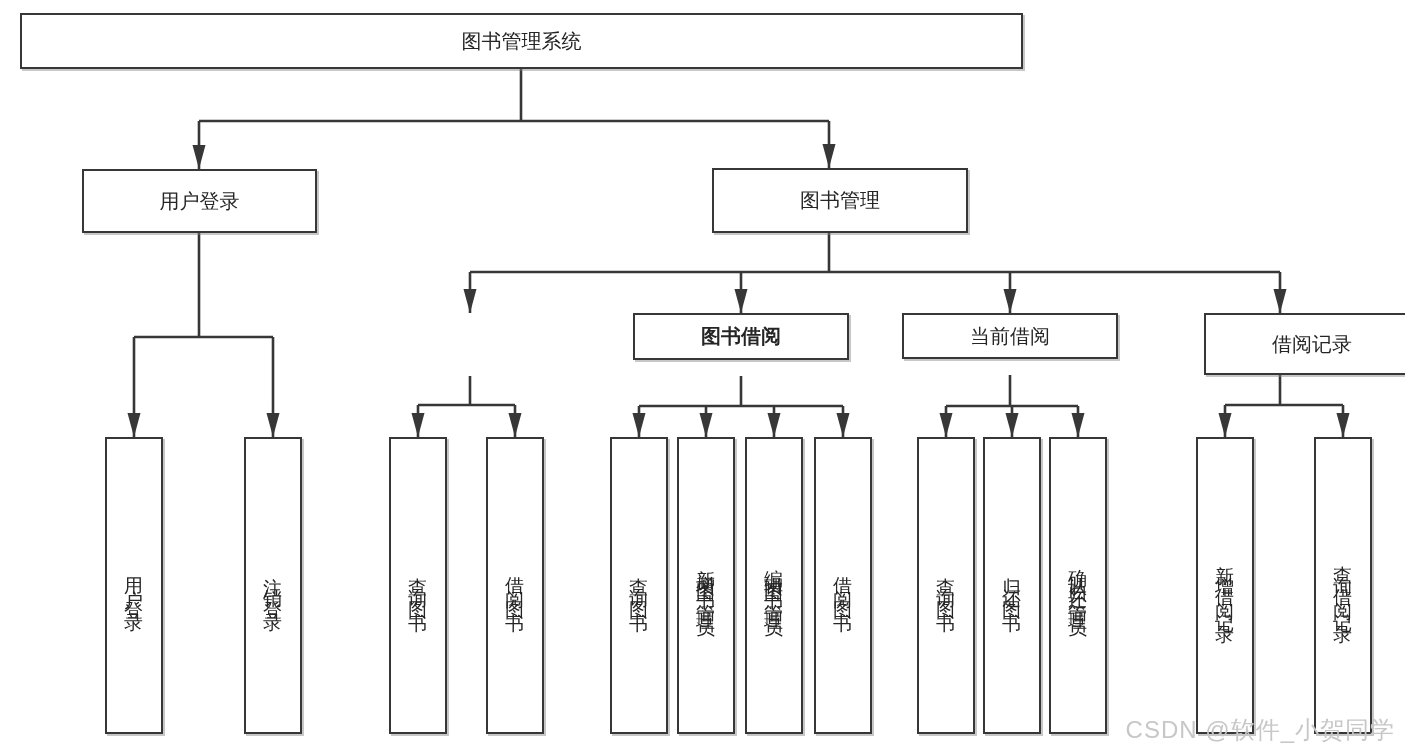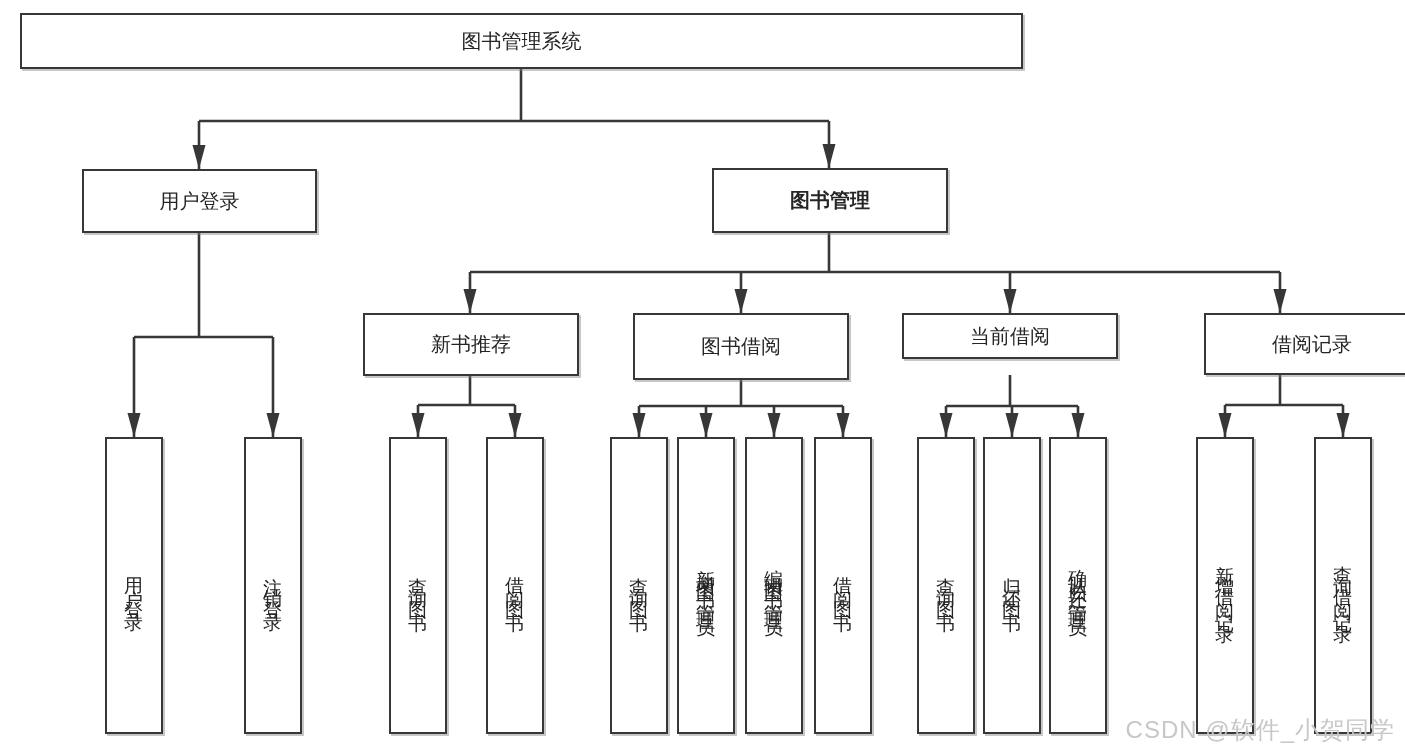--- a/index.html
+++ b/index.html
@@ -30,23 +30,23 @@
     text-orientation: mixed;
     letter-spacing: 12px;
     font-size: 19px;
     line-height: 1;
   }
   .vlabel.long { letter-spacing: 7px; }
 
   
   #n-root           { left: 20px;   top: 13px;  width: 1003px; height: 56px; }
   #n-user-login     { left: 82px;   top: 169px; width: 235px;  height: 64px; }
-  #n-book-mgmt      { left: 712px;  top: 168px; width: 236px;  height: 65px; font-weight: bold; }
+  #n-book-mgmt      { left: 712px;  top: 168px; width: 256px;  height: 65px; }
   #n-new-book       { left: 363px;  top: 313px; width: 216px;  height: 63px; }
-  #n-book-borrow    { left: 633px;  top: 313px; width: 216px;  height: 67px; }
+  #n-book-borrow    { left: 633px;  top: 313px; width: 216px;  height: 47px; font-weight: bold; }
   #n-current-borrow { left: 902px;  top: 313px; width: 216px;  height: 46px; }
   #n-borrow-records { left: 1172px; top: 313px; width: 216px;  height: 62px; margin-left: 32px; }
 
   
   .leaf { top: 437px; width: 58px; height: 297px; }
   #l-a1 { left: 105px; }  #l-a2 { left: 244px; }
   #l-b1 { left: 389px; }  #l-b2 { left: 486px; }
   #l-c1 { left: 610px; }  #l-c2 { left: 677px; }  #l-c3 { left: 745px; }  #l-c4 { left: 814px; }
   #l-d1 { left: 917px; }  #l-d2 { left: 983px; }  #l-d3 { left: 1049px; }
   #l-e1 { left: 1196px; } #l-e2 { left: 1314px; }
@@ -102,23 +102,20 @@
     <span>图书管理系统</span>
   </div>
 
   <div class="node" id="n-user-login">
     <span>用户登录</span>
   </div>
   <div class="node" id="n-book-mgmt">
     <span>图书管理</span>
   </div>
 
-  <div class="node" id="n-new-book">
-    <span>新书推荐</span>
-  </div>
   <div class="node" id="n-book-borrow">
     <span>图书借阅</span>
   </div>
   <div class="node" id="n-current-borrow">
     <span>当前借阅</span>
   </div>
   <div class="node" id="n-borrow-records">
     <span>借阅记录</span>
   </div>
 

